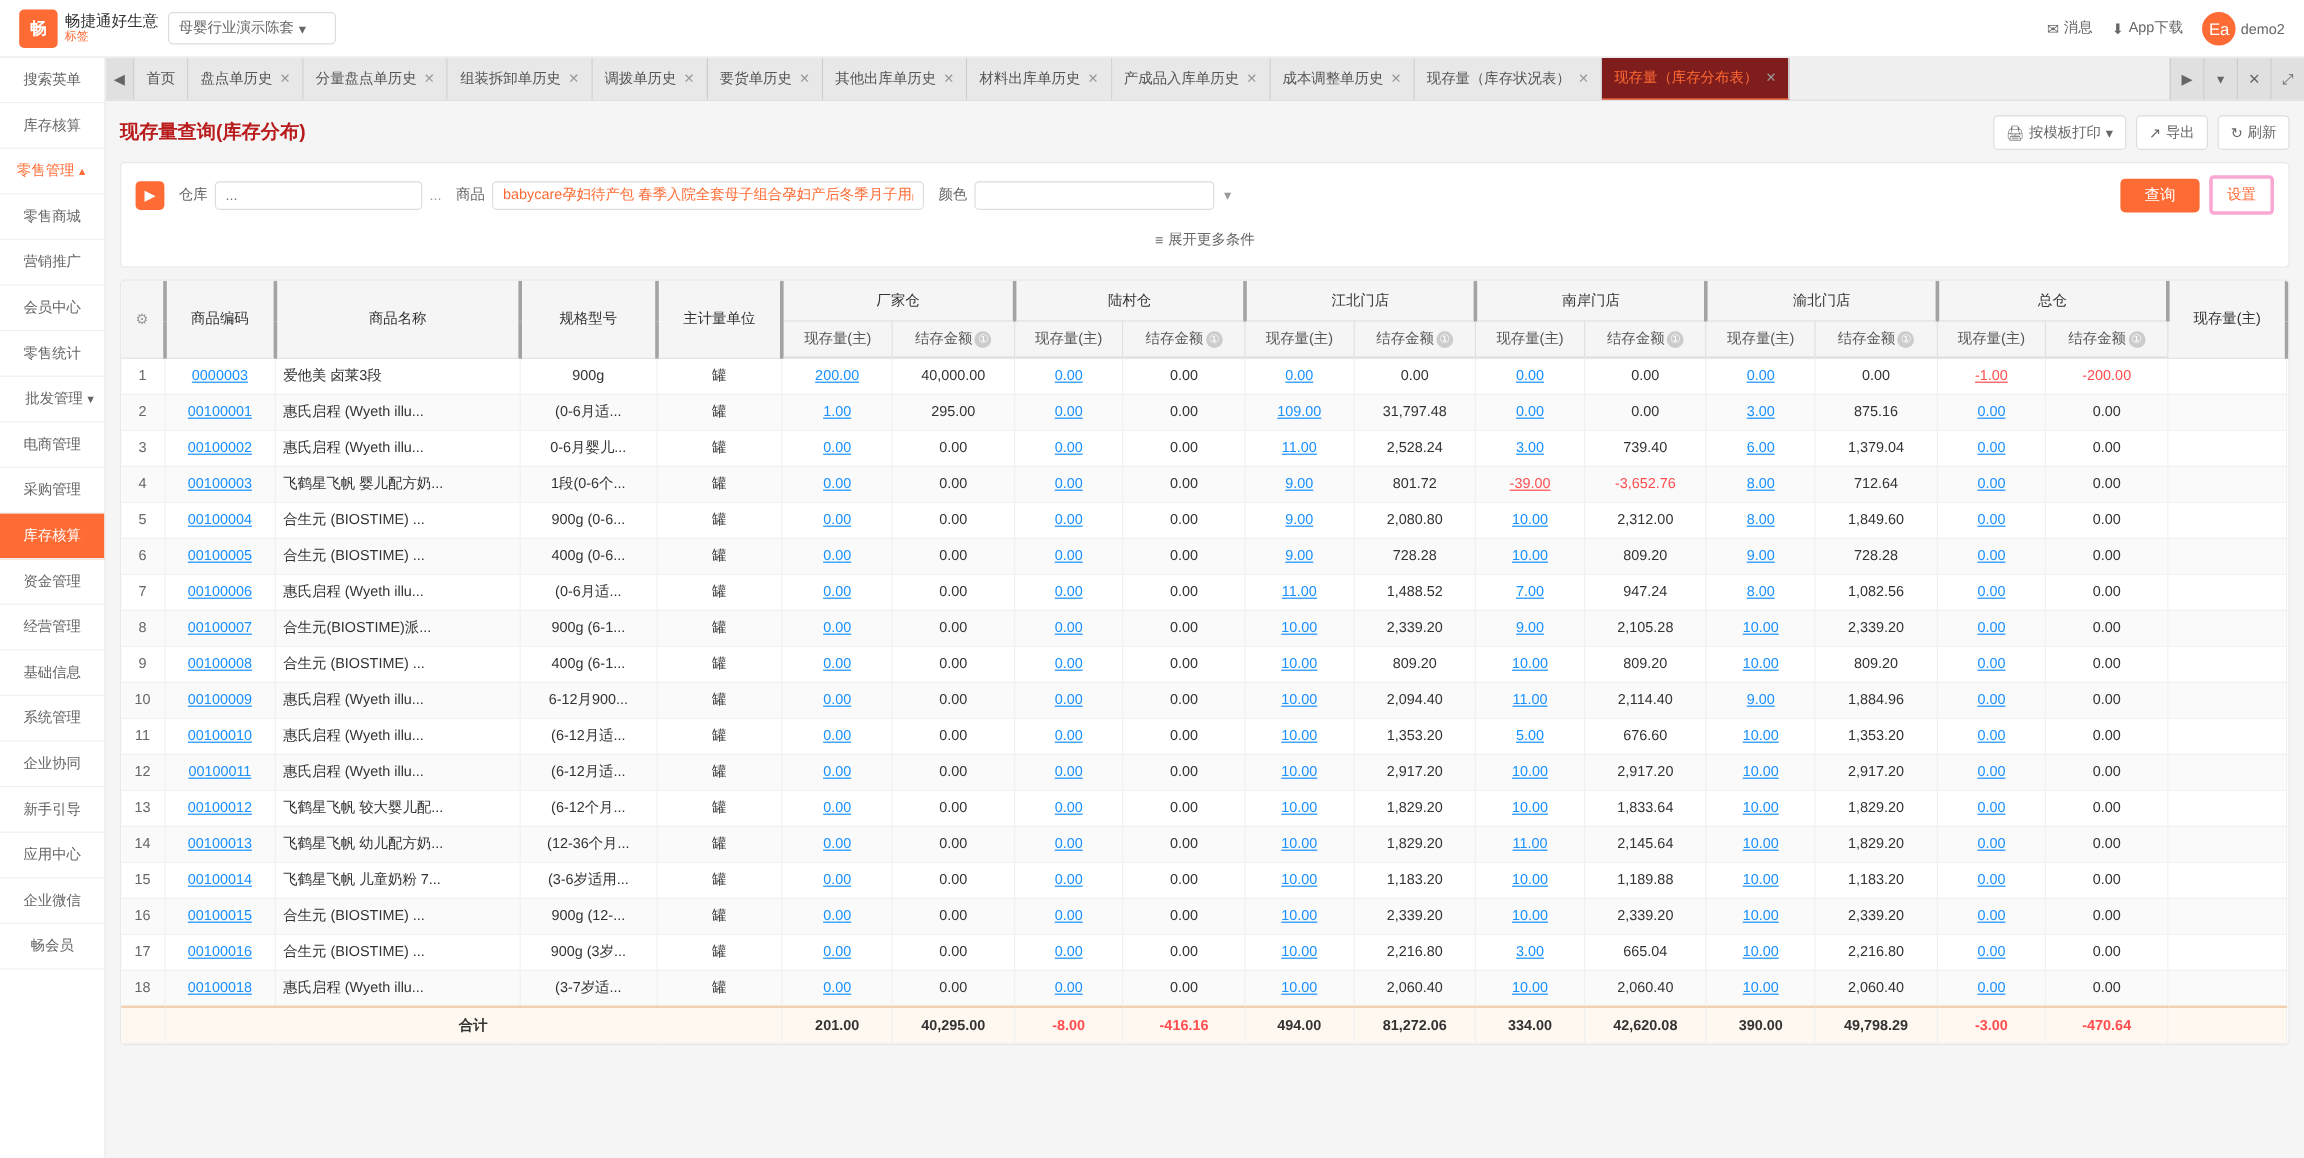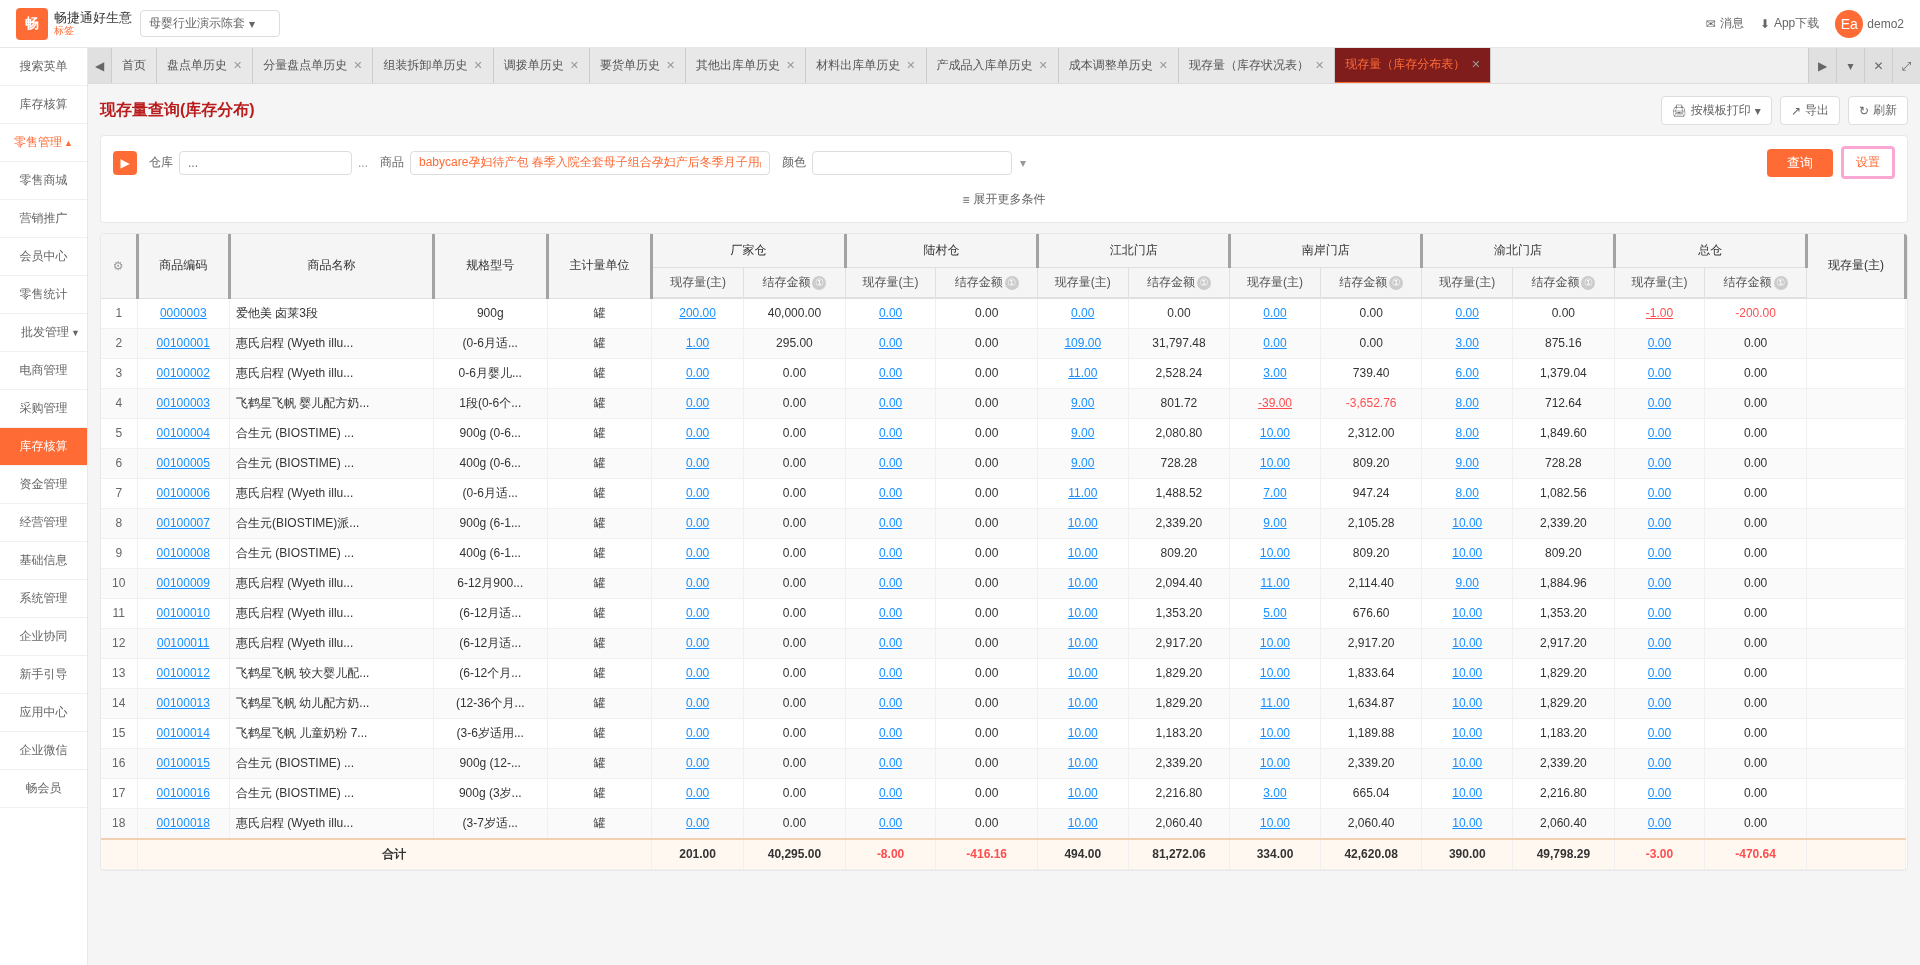--- a/index.html
+++ b/index.html
@@ -786,21 +786,21 @@
     <td style="text-align:left;max-width:160px;overflow:hidden;">飞鹤星飞帆 幼儿配方奶...</td>
     <td>(12-36个月...</td>
     <td>罐</td>
     <td><span class="text-link ">0.00</span></td>
     <td class="">0.00</td>
     <td><span class="text-link ">0.00</span></td>
     <td class="">0.00</td>
     <td><span class="text-link ">10.00</span></td>
     <td class="">1,829.20</td>
     <td><span class="text-link ">11.00</span></td>
-    <td class="">1,634.87</td>
+    <td class="">2,145.64</td>
     <td><span class="text-link ">10.00</span></td>
     <td class="">1,829.20</td>
     <td><span class="text-link ">0.00</span></td>
     <td class="">0.00</td>
     <td></td>
   </tr>
           <tr>
     <td class="col-num">15</td>
     <td><span class="text-link">00100014</span></td>
     <td style="text-align:left;max-width:160px;overflow:hidden;">飞鹤星飞帆 儿童奶粉 7...</td>

